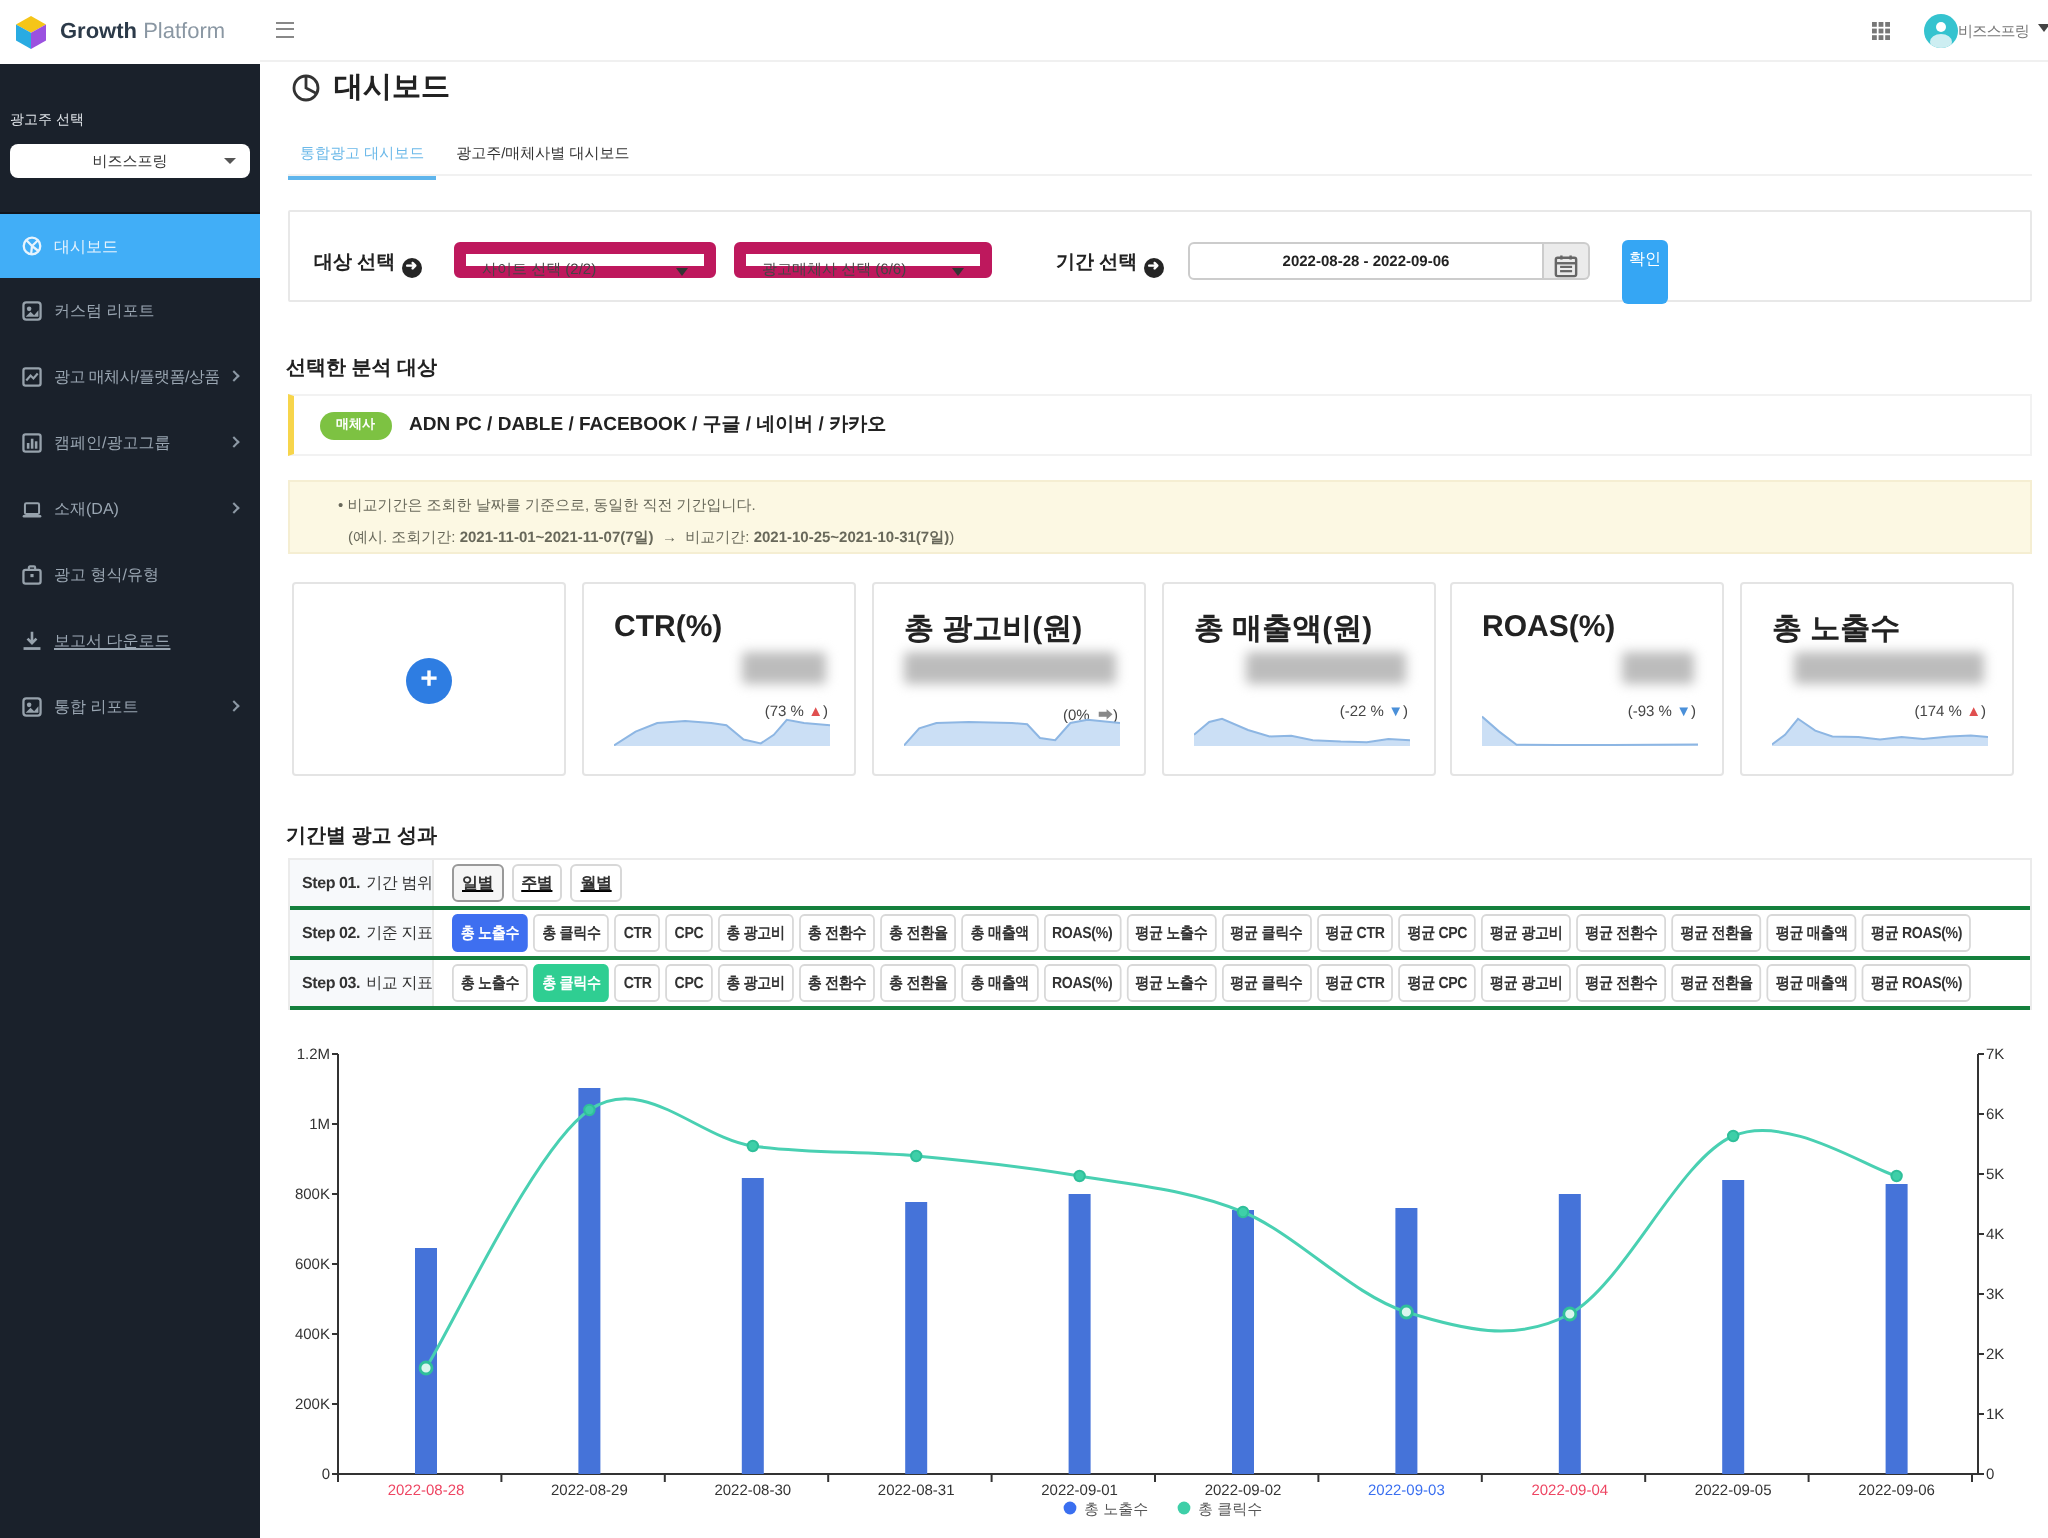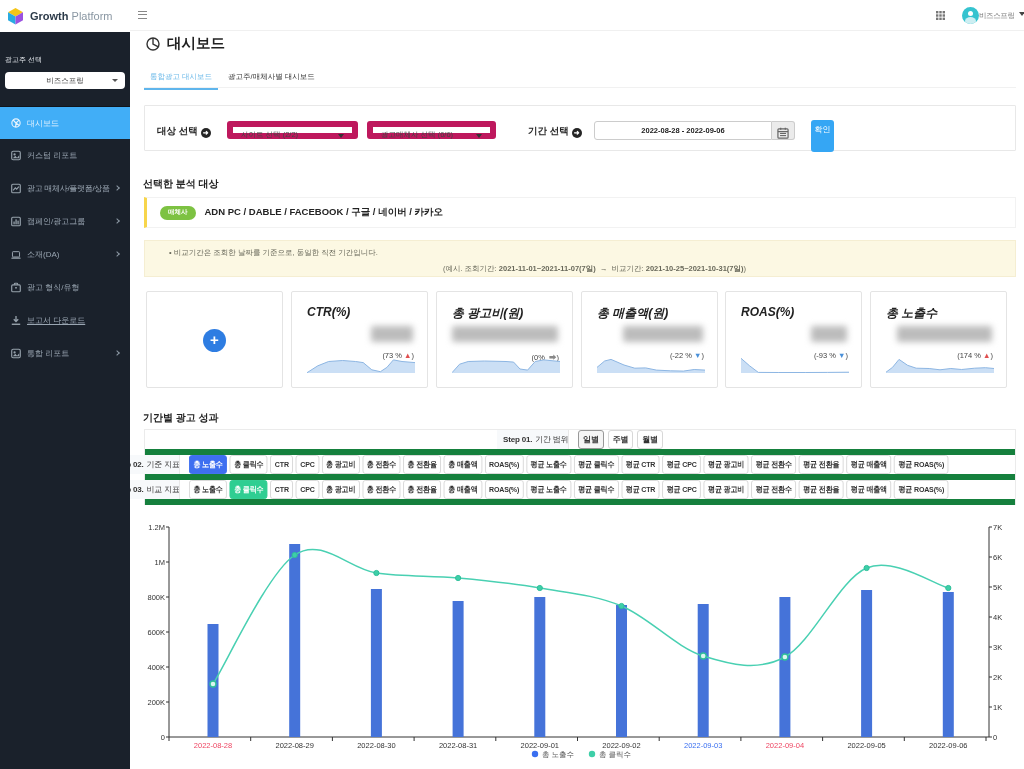--- a/index.html
+++ b/index.html
@@ -48,31 +48,31 @@
 #dateaddon { position:absolute; left:627px; top:15px; width:23px; height:19px; background:#ebebeb; border:1px solid #ccc; border-left:0; border-radius:0 3px 3px 0; text-align:center; }
 #btn-ok { position:absolute; left:666px; top:14px; width:23px; height:32px; background:#35a6f4; border-radius:3px; color:#fff; font-size:8px; text-align:center; line-height:20px; }
 
 #sel-title { position:absolute; left:13px; top:146px; font-size:10px; font-weight:bold; color:#222; }
 #sel-box { position:absolute; left:14px; top:166px; width:872px; height:31px; background:#fff; border:1px solid #f2f2f2; border-left:3px solid #f7d54b; display:flex; align-items:center; }
 .pill { background:#7dc242; color:#fff; font-size:6.5px; font-weight:bold; border-radius:8px; padding:2.5px 8px; margin-left:13px; }
 #sel-box .txt { font-size:9.5px; font-weight:bold; color:#222; margin-left:9px; }
 #notice { position:absolute; left:14px; top:209px; width:872px; height:37px; background:#fcf8e3; border:1px solid #f5eed2; font-size:7.5px; color:#68685a; padding:4px 0 0 24px; line-height:15.5px; }
 
 .card { position:absolute; top:260px; width:137px; height:97px; border:1px solid #e4e4e4; border-radius:2px; background:#fff; }
-.card .ct { position:absolute; left:15px; top:13px; font-size:12px; font-weight:bold; color:#222; white-space:nowrap;font-style:italic; }
+.card .ct { position:absolute; left:15px; top:13px; font-size:15px; font-weight:bold; color:#222; white-space:nowrap; }
 .card .blur { position:absolute; top:34px; height:16px; background:#bcbcbc; filter:blur(3px); border-radius:2px; }
 .card .pct { position:absolute; right:13px; top:59px; font-size:7.5px; color:#444; white-space:nowrap; }
 .card svg.spark { position:absolute; left:15px; bottom:14px; }
 .up { color:#e04f4f; } .dn { color:#4a90d9; } .fl { color:#888; }
 #addcard { position:absolute; left:16px; top:260px; width:137px; height:97px; border:1px solid #e4e4e4; border-radius:2px; }
 #addbtn { position:absolute; left:56px; top:37px; width:23px; height:23px; border-radius:50%; background:#2e7de2; color:#fff; font-size:15px; font-weight:bold; text-align:center; line-height:22px; }
 
 #perf-title { position:absolute; left:13px; top:380px; font-size:10px; font-weight:bold; color:#222; }
 #steps { position:absolute; left:14px; top:398px; width:872px; border:1px solid #ebebeb; border-bottom:0; }
-.srow { position:relative; height:25px; border-bottom:6px solid #15803d; display:flex; align-items:center;justify-content:center; }
+.srow { position:relative; height:25px; border-bottom:2px solid #15803d; display:flex; align-items:center; }
 .slabel { width:72px; height:100%; background:#f7f9fb; border-right:1px solid #e8e8e8; font-size:8px; letter-spacing:-0.2px; color:#333; display:flex; align-items:center; padding-left:6px; flex:0 0 72px; white-space:nowrap; overflow:hidden; }
 .slabel b { margin-right:3px; }
 .chips { display:flex; align-items:center; margin-left:9px; gap:3px; }
 .cscale { transform:scaleX(0.881); transform-origin:left center; }
 .chip { height:19px; border:1px solid #d8d8d8; border-radius:3px; background:#fff; font-size:8px; font-weight:bold; color:#333; line-height:17px; padding:0 4px; letter-spacing:-0.2px; white-space:nowrap; }
 .chip.bsel { background:#3e6ff0; border-color:#3e6ff0; color:#fff; }
 .chip.gsel { background:#2fce92; border-color:#2fce92; color:#fff; }
 .chip.wsel { background:#f5f5f5; border-color:#999; }
 
 #chart { position:absolute; left:16px; top:484px; width:870px; height:249px; }
@@ -196,21 +196,21 @@
         </svg></div>
     <div id="btn-ok">확인</div>
   </div>
   <div id="sel-title">선택한 분석 대상</div>
   <div id="sel-box">
       <span class="pill">매체사</span>
       <span class="txt">ADN PC / DABLE / FACEBOOK / 구글 / 네이버 / 카카오</span>
     </div>
   <div id="notice">
     <div>• 비교기간은 조회한 날짜를 기준으로, 동일한 직전 기간입니다.</div>
-    <div style="padding-left:5px;text-align:center;">(예시. 조회기간: <b>2021-11-01~2021-11-07(7일)</b> &nbsp;→&nbsp; 비교기간: <b>2021-10-25~2021-10-31(7일)</b>)</div>
+    <div style="padding-left:5px;">(예시. 조회기간: <b>2021-11-01~2021-11-07(7일)</b> &nbsp;→&nbsp; 비교기간: <b>2021-10-25~2021-10-31(7일)</b>)</div>
   </div>
   <div id="addcard">
       <div id="addbtn">+</div>
     </div>
   <div class="card" style="left:161px;">
       <div class="ct">CTR(%)</div>
       <div class="blur" style="right:14px; width:42px;"></div>
       <div class="pct">(73 % <span class="up">▲</span>)</div>
       <svg class="spark" width="108" height="16" viewBox="0 0 108 16">
         <path d="M0,16 L0,15.7 L10.8,8.8 L21.6,4.5 L35.6,3.5 L48.6,4.5 L56.2,5.6 L64.8,12.8 L73.4,14.7 L79.9,10.4 L86.4,2.9 L95.0,4.5 L108,5.6 L108,16 Z" fill="#cbdff5"></path>
@@ -250,21 +250,21 @@
       <div class="pct">(174 % <span class="up">▲</span>)</div>
       <svg class="spark" width="108" height="16" viewBox="0 0 108 16">
         <path d="M0,16 L0,15.2 L6.5,10.4 L13.0,2.4 L21.6,8.3 L30.2,11.2 L43.2,11.5 L54.0,12.8 L64.8,11.5 L75.6,12.5 L88.6,11.2 L99.4,10.7 L108,11.5 L108,16 Z" fill="#cbdff5"></path>
         <path d="M0,15.2 L6.5,10.4 L13.0,2.4 L21.6,8.3 L30.2,11.2 L43.2,11.5 L54.0,12.8 L64.8,11.5 L75.6,12.5 L88.6,11.2 L99.4,10.7 L108,11.5" fill="none" stroke="#8db6e3" stroke-width="1"></path>
       </svg>
     </div>
   <div id="perf-title">기간별 광고 성과</div>
   <div id="steps">
     <div class="srow">
       <div class="slabel"><b>Step 01.</b> 기간 범위</div>
-      <div class="chips" style="gap:4px;">
+      <div class="chips" style="gap:4px;text-decoration:underline;">
         <span class="chip wsel">일별</span>
           <span class="chip">주별</span>
           <span class="chip">월별</span>
       </div>
     </div>
     <div class="srow">
       <div class="slabel"><b>Step 02.</b> 기준 지표</div>
       <div class="chips cscale">
           <span class="chip bsel">총 노출수</span>
           <span class="chip">총 클릭수</span>

